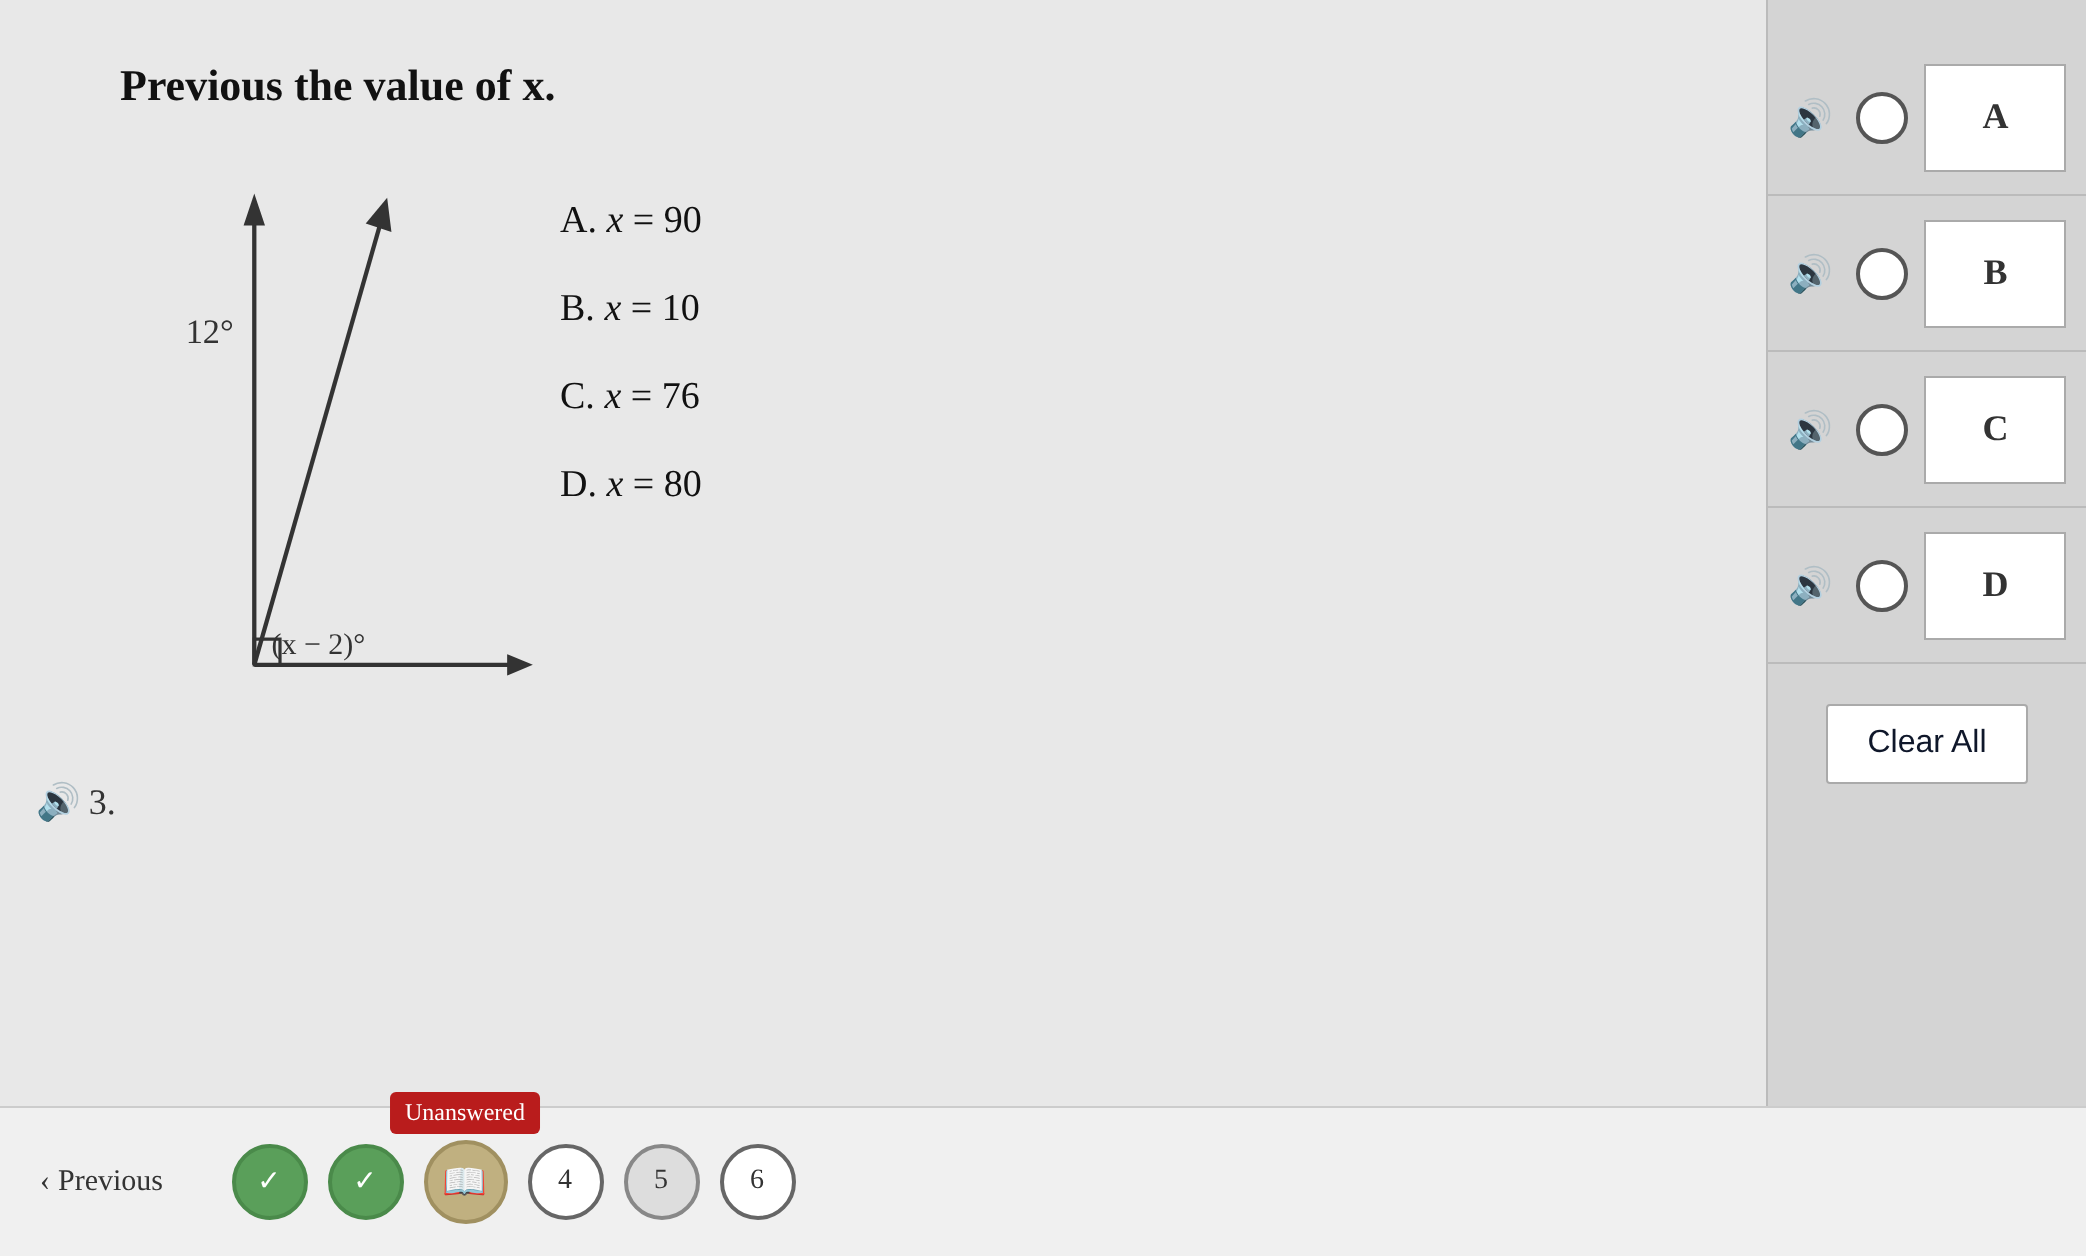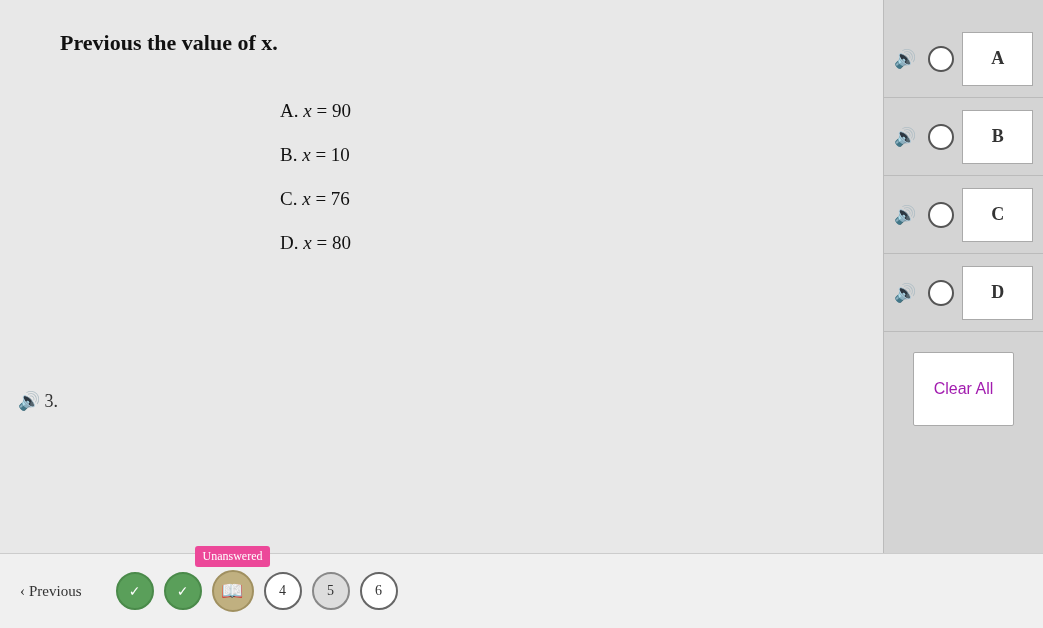--- a/index.html
+++ b/index.html
@@ -116,25 +116,25 @@
       font-size: 18px;
       font-weight: bold;
       color: #333;
       cursor: pointer;
     }
 
     .clear-all-btn {
       margin-top: 20px;
       background: white;
       border: 1px solid #aaa;
-      padding: 27px 20px;
+      padding: 10px 20px;
       font-size: 16px;
       cursor: pointer;
       border-radius: 2px;
-      color: #a21caf;
+      color: #0f172a;
     }
 
     .bottom-bar {
       position: absolute;
       bottom: 0;
       left: 0;
       width: 100%;
       height: 75px;
       background: #f0f0f0;
       border-top: 1px solid #ccc;
@@ -174,21 +174,21 @@
       border-color: #4a8a4a;
       color: white;
     }
 
     .nav-circle.current {
       background: #b0b0b0;
       border-color: #888;
     }
 
     .unanswered-badge {
-      background: #ec4899;
+      background: #b91c1c;
       color: white;
       font-size: 12px;
       padding: 3px 8px;
       border-radius: 3px;
       position: absolute;
       top: -24px;
       left: 50%;
       transform: translateX(-50%);
       white-space: nowrap;
     }
@@ -206,20 +206,42 @@
   </style>
 </head>
 <body>
 
 <div class="main-content">
 
   <div class="left-panel">
 
     <div class="question-title">Previous the value of x.</div>
 
+    <div class="diagram-area">
+      <svg class="diagram-svg" viewBox="0 0 200 280">
+
+        <line x1="60" y1="230" x2="60" y2="20" stroke="#333" stroke-width="2"></line>
+
+        <polygon points="60,10 55,25 65,25" fill="#333"></polygon>
+
+        <line x1="60" y1="230" x2="120" y2="20" stroke="#333" stroke-width="2"></line>
+
+        <polygon points="122,12 112,24 124,28" fill="#333"></polygon>
+
+        <line x1="60" y1="230" x2="185" y2="230" stroke="#333" stroke-width="2"></line>
+
+        <polygon points="190,230 178,225 178,235" fill="#333"></polygon>
+
+        <rect x="60" y="218" width="12" height="12" fill="none" stroke="#333" stroke-width="1.5"></rect>
+
+        <text x="28" y="80" font-size="16" fill="#333" font-family="Georgia">12°</text>
+
+        <text x="68" y="225" font-size="14" fill="#333" font-family="Georgia">(x − 2)°</text>
+      </svg>
+    </div>
 
     <div class="answer-choices">
       <div class="answer-choice">A. <em>x</em> = 90</div>
       <div class="answer-choice">B. <em>x</em> = 10</div>
       <div class="answer-choice">C. <em>x</em> = 76</div>
       <div class="answer-choice">D. <em>x</em> = 80</div>
     </div>
 
     <div class="question-number">
       <span>🔊</span>

